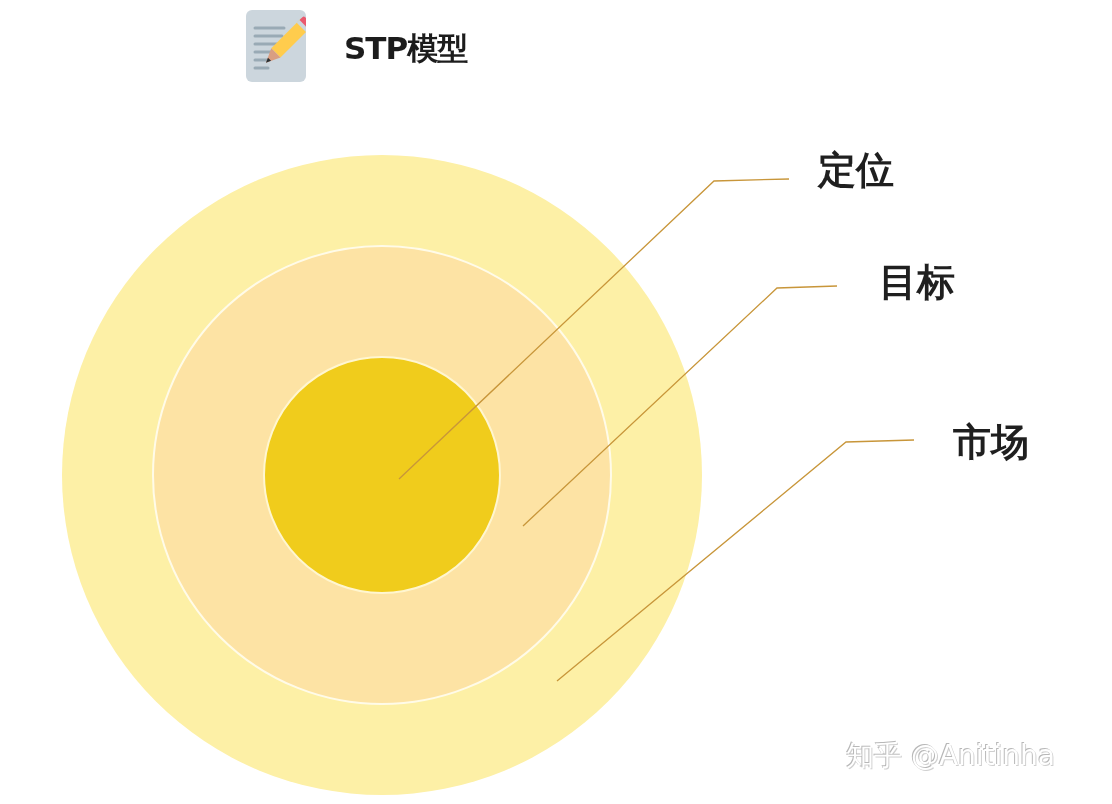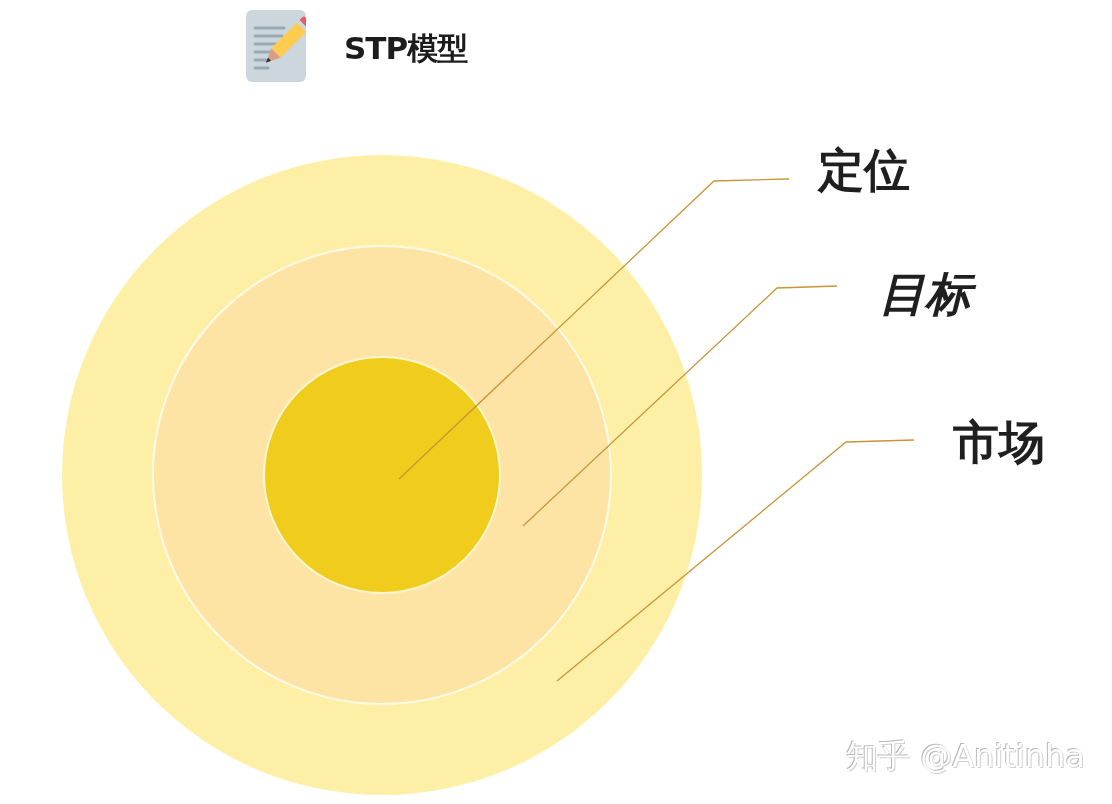--- a/index.html
+++ b/index.html
@@ -2,22 +2,22 @@
 <html><head>
   <meta charset="utf-8">
   <style>
     html, body { margin: 0; padding: 0; background: #ffffff; }
     body { width: 1112px; height: 804px; position: relative; overflow: hidden;
            font-family: "DejaVu Sans", "Liberation Sans", sans-serif; }
     .header { position: absolute; left: 246px; top: 10px; height: 72px; display: flex; align-items: center; }
     .memo-icon { width: 60px; height: 72px; display: block; }
     .title { position: absolute; left: 344px; top: 18px; font-size: 31px; font-weight: bold; color: #1c1c1c; letter-spacing: -1px; line-height: 60px; white-space: nowrap; }
     .diagram { position: absolute; left: 0; top: 0; width: 1112px; height: 804px; }
-    .label { position: absolute; font-size: 46px; font-weight: bold; color: #1f1f1f; line-height: 40px; white-space: nowrap; }
-    .watermark { position: absolute; left: 846px; top: 736px; font-size: 32px; color: #ffffff; white-space: nowrap;
+    .label { position: absolute; font-size: 38px; font-weight: bold; color: #1f1f1f; line-height: 40px; white-space: nowrap; }
+    .watermark { position: absolute; left: 846px; top: 736px; font-size: 28px; color: #ffffff; white-space: nowrap;
                  text-shadow: -1px -1px 0 #b8b8b8, 1px 1px 0 #d0d0d0; line-height: 40px; }
   </style>
 </head>
 <body>
 
 <div class="header">
   <svg class="memo-icon" viewBox="0 0 60 72">
     <rect x="0" y="0" width="60" height="72" rx="6" fill="#ccd6dd"></rect>
     <g stroke="#99aab5" stroke-width="3" stroke-linecap="round">
       <line x1="9" y1="18" x2="38" y2="18"></line>
@@ -41,16 +41,16 @@
 <svg class="diagram" viewBox="0 0 1112 804">
   <circle cx="382" cy="475" r="320" fill="#fdf0a6"></circle>
   <circle cx="382" cy="475" r="229" fill="#fde3a4" stroke="#fffbe8" stroke-width="2"></circle>
   <circle cx="382" cy="475" r="118" fill="#f0cc1c" stroke="#fff6d0" stroke-width="2"></circle>
   <polyline points="399,479 714,181 789,179" fill="none" stroke="#c8963a" stroke-width="1.3"></polyline>
   <polyline points="523,526 777,288 837,286" fill="none" stroke="#c8963a" stroke-width="1.3"></polyline>
   <polyline points="557,681 846,442 914,440" fill="none" stroke="#c8963a" stroke-width="1.3"></polyline>
 </svg>
 
 <div class="label" style="left:818px; top:150px;">定位</div>
-<div class="label" style="left:879px; top:274px;font-style:italic;">目标</div>
+<div class="label" style="left:879px; top:262px;">目标</div>
 <div class="label" style="left:953px; top:422px;">市场</div>
 
 <div class="watermark">知乎 @Anitinha</div>
 
 </body></html>

